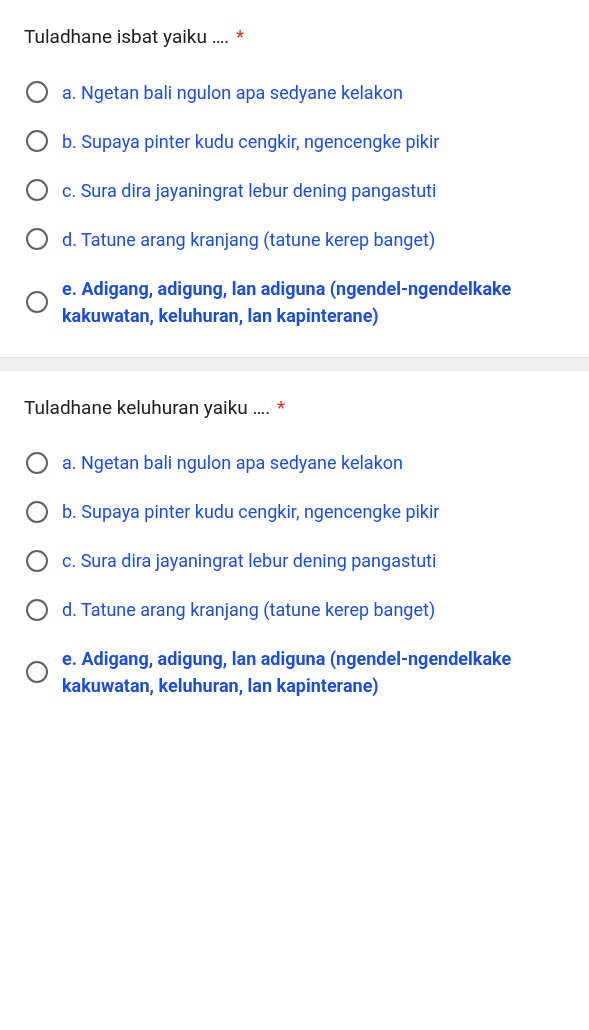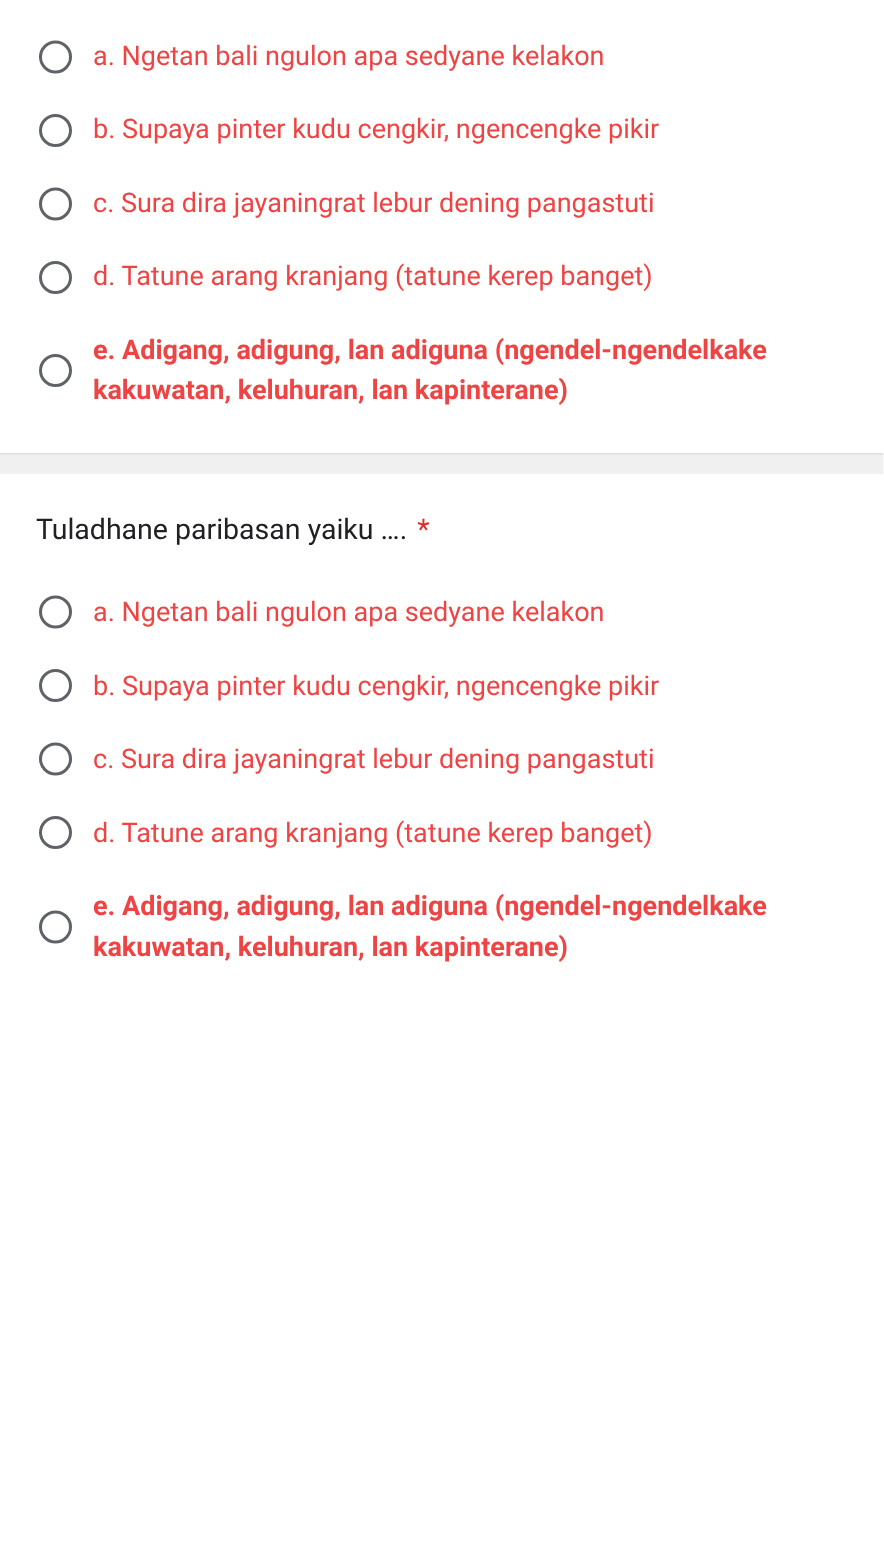--- a/index.html
+++ b/index.html
@@ -47,29 +47,33 @@
       width: 22px;
       height: 22px;
       border: 2.5px solid #5f6368;
       border-radius: 50%;
       flex-shrink: 0;
       margin-right: 14px;
       margin-left: 2px;
     }
     .option-label {
       font-size: 18px;
-      color: #ef4444;
+      color: #1d4ed8;
       line-height: 1.5;
       flex: 1;
     }
   </style>
 </head>
 <body>
 
 <div class="question-card">
+  <div class="question-title">
+    <span>Tuladhane isbat yaiku ….</span>
+    <span class="required">*</span>
+  </div>
 
   <div class="option-row">
     <span class="radio-circle"></span>
     <span class="option-label">a. Ngetan bali ngulon apa sedyane kelakon</span>
   </div>
   <div class="option-row">
     <span class="radio-circle"></span>
     <span class="option-label">b. Supaya pinter kudu cengkir, ngencengke pikir</span>
   </div>
   <div class="option-row">
@@ -83,21 +87,21 @@
   <div class="option-row">
     <span class="radio-circle"></span>
     <span class="option-label">e. Adigang, adigung, lan adiguna (ngendel-ngendelkake kakuwatan, keluhuran, lan kapinterane)</span>
   </div>
 </div>
 
 <div class="separator"></div>
 
 <div class="question-card">
   <div class="question-title">
-    <span>Tuladhane paribasan yaiku ….</span>
+    <span>Tuladhane keluhuran yaiku ….</span>
     <span class="required">*</span>
   </div>
 
   <div class="option-row">
     <span class="radio-circle"></span>
     <span class="option-label">a. Ngetan bali ngulon apa sedyane kelakon</span>
   </div>
   <div class="option-row">
     <span class="radio-circle"></span>
     <span class="option-label">b. Supaya pinter kudu cengkir, ngencengke pikir</span>

